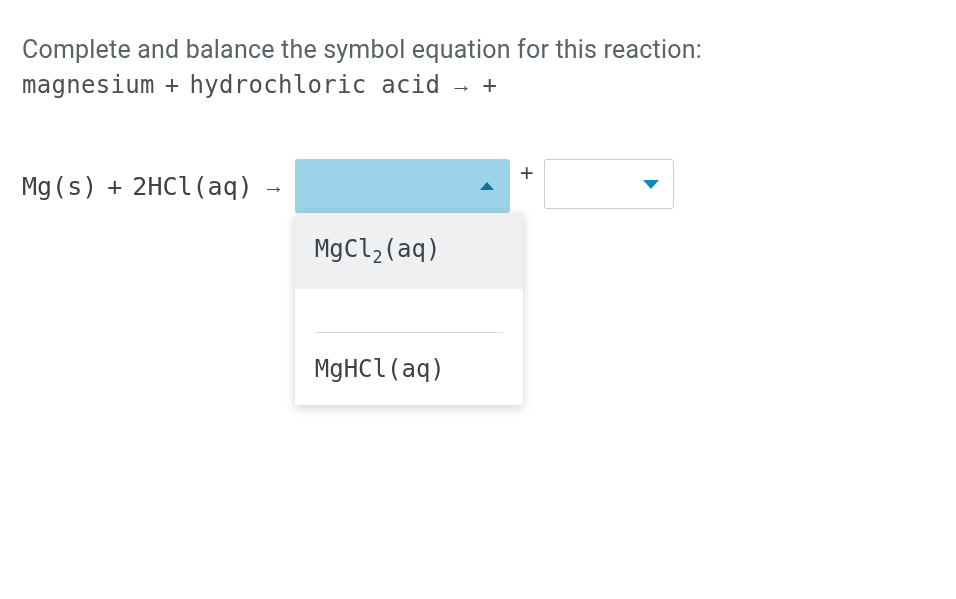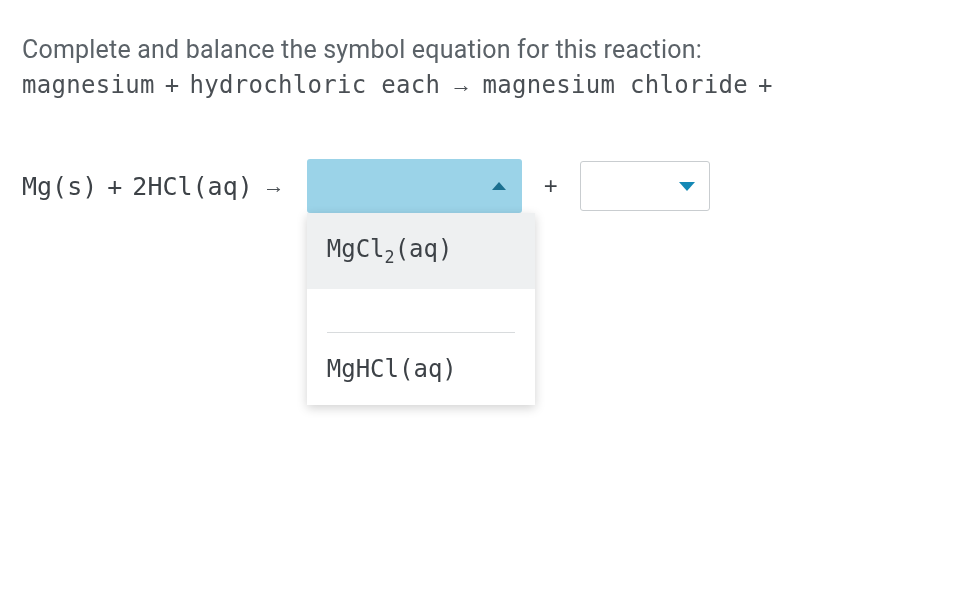--- a/index.html
+++ b/index.html
@@ -34,22 +34,21 @@
     text-align: center;
   }
   .arrow-sym {
     font-family: Arial, sans-serif;
     font-size: 22px;
     color: #4a4f54;
   }
   .interactive-row {
     margin-top: 60px;
     display: flex;
-    align-items: center;
-    gap: 22px;
+    gap: 10px;
     font-family: "Lucida Console", Monaco, Consolas, monospace;
     font-size: 25px;
     color: #3d4247;
   }
   .lhs {
     display: flex;
     align-items: center;
     gap: 10px;
     white-space: nowrap;
   }
@@ -136,23 +135,22 @@
 </head>
 <body>
 
 <div class="container">
 
   <div class="instruction-line">Complete and balance the symbol equation for this reaction:</div>
 
   <div class="equation-word-line">
     <span>magnesium</span>
     <span>+</span>
-    <span>hydrochloric each</span>
+    <span>hydrochloric acid</span>
     <span class="arrow-sym">→</span>
-    <span>magnesium chloride</span>
     <span>+</span>
   </div>
 
 
   <div class="interactive-row">
     <div class="lhs">
       <span>Mg(s)</span>
       <span>+</span>
       <span>2HCl(aq)</span>
       <span class="arrow-sym">→</span>

